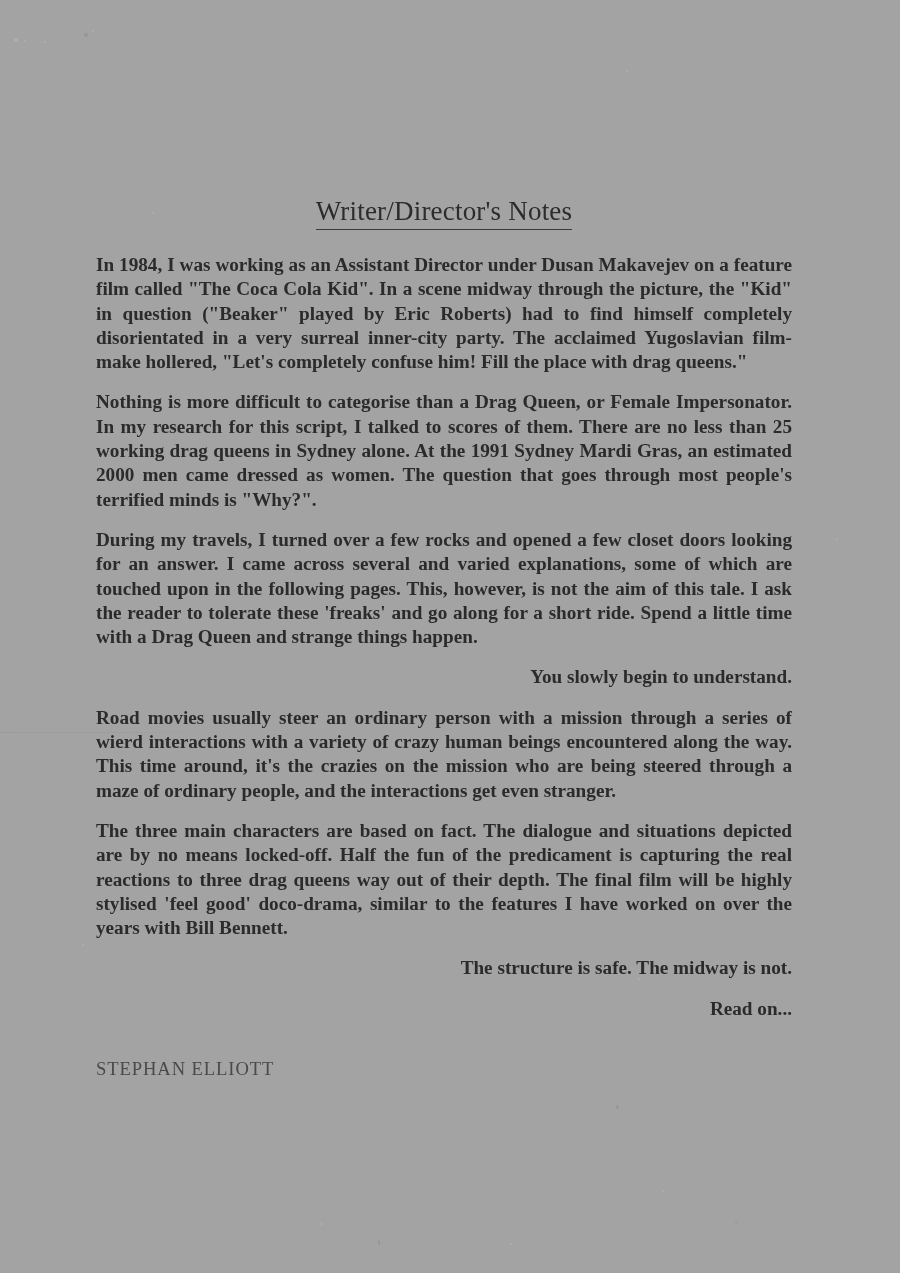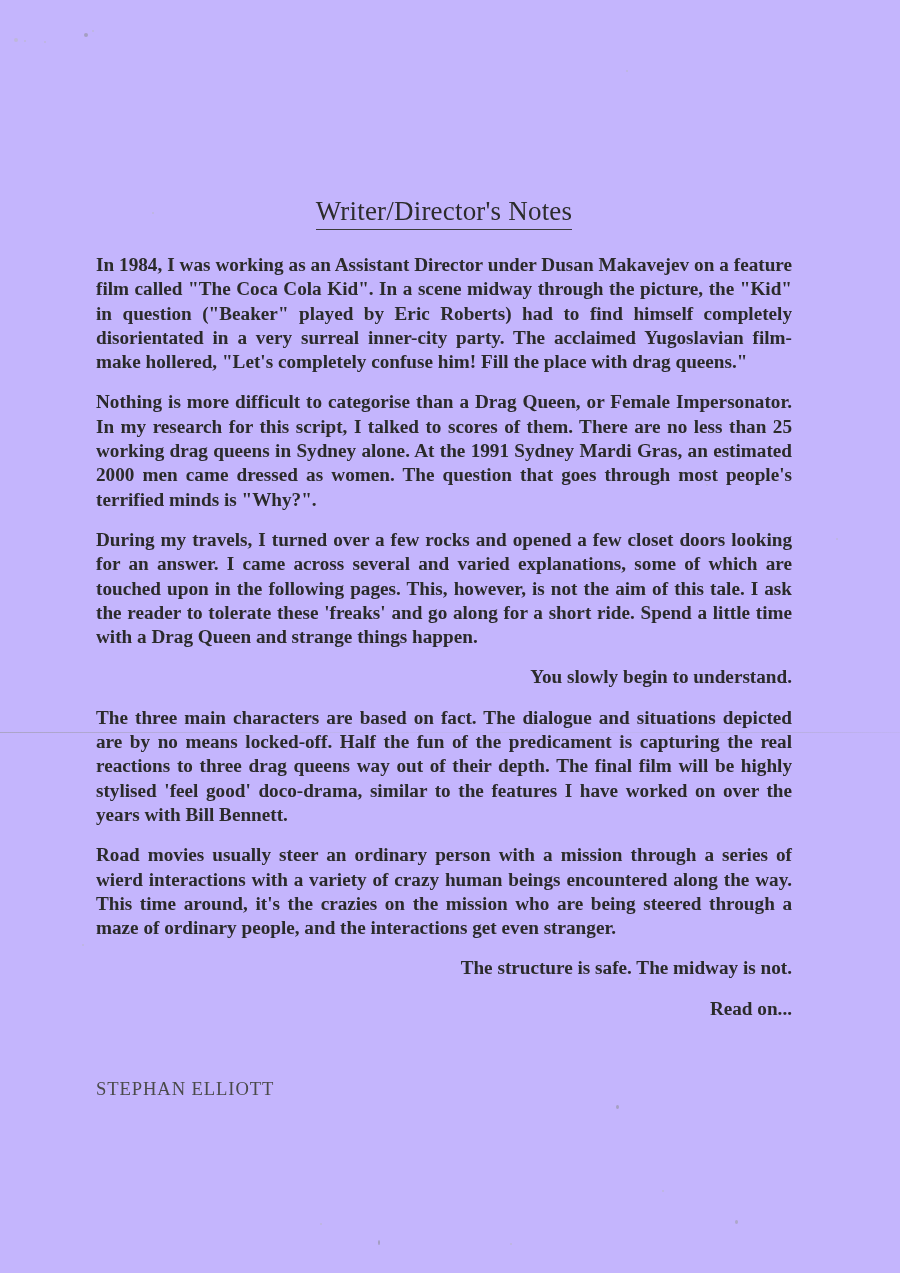--- a/index.html
+++ b/index.html
@@ -4,21 +4,21 @@
 <style>
   html, body {
     margin: 0;
     padding: 0;
     background: #ffffff;
   }
   .page {
     position: relative;
     width: 900px;
     height: 1273px;
-    background: #c4b5fd;
+    background: #a3a3a3;
     overflow: hidden;
     font-family: "Liberation Serif", "DejaVu Serif", serif;
     color: #2a2a2a;
   }
 
   
   .specks {
     position: absolute;
     inset: 0;
     pointer-events: none;
@@ -83,21 +83,21 @@
     text-justify: inter-word;
     color: #2b2b2b;
   }
   p.para:last-child { margin-bottom: 8px; }
 
   p.para.short {
     text-align: right;
   }
 
   .signature {
-    margin-top: 56px;
+    margin-top: 36px;
     font-size: 18.6px;
     line-height: 24px;
     letter-spacing: 0.9px;
     color: #4a4a4a;
     text-align: left;
   }
 </style>
 </head>
 <body>
 
@@ -132,22 +132,22 @@
 
     <h1 class="doc-title">
       <span>Writer/Director's Notes</span>
     </h1>
 
     <div class="body-block">
       <p class="para">In 1984, I was working as an Assistant Director under Dusan Makavejev on a feature film called "The Coca Cola Kid".  In a scene midway through the picture, the "Kid" in question ("Beaker" played by Eric Roberts) had to find himself completely disorientated in a very surreal inner-city party.   The acclaimed Yugoslavian film-make hollered, "Let's completely confuse him! Fill the place with drag queens."</p>
       <p class="para">Nothing is more difficult to categorise than a Drag Queen, or Female Impersonator. In my research for this script, I talked to scores of them.  There are no less than 25 working drag queens in Sydney alone.   At the 1991 Sydney Mardi Gras, an estimated 2000 men came dressed as women.  The question that goes through most people's terrified minds is "Why?".</p>
       <p class="para">During my travels, I turned over a few rocks and opened a few closet doors looking for an answer.  I came across several and varied explanations, some of which are touched upon in the following pages.  This, however, is not the aim of this tale.  I ask the reader to tolerate these 'freaks' and go along for a short ride.  Spend a little time with a Drag Queen and strange things happen.</p>
       <p class="para short">You slowly begin to understand.</p>
+      <p class="para">Road movies usually steer an ordinary person with a mission through a series of wierd interactions with a variety of crazy human beings encountered along the way.  This time around, it's the crazies on the mission who are being steered through a maze of ordinary people, and the interactions get even stranger.</p>
       <p class="para">The three main characters are based on fact.  The dialogue and situations depicted are by no means locked-off.  Half the fun of the predicament is capturing the real reactions to three drag queens way out of their depth.  The final film will be highly stylised 'feel good' doco-drama, similar to the features I have worked on over the years with Bill Bennett.</p>
-      <p class="para">Road movies usually steer an ordinary person with a mission through a series of wierd interactions with a variety of crazy human beings encountered along the way.  This time around, it's the crazies on the mission who are being steered through a maze of ordinary people, and the interactions get even stranger.</p>
       <p class="para short">The structure is safe.  The midway is not.</p>
       <p class="para short">Read on...</p>
     </div>
 
     <div class="signature">STEPHAN ELLIOTT</div>
 
   </div>
 </div>
 
 </body></html>

